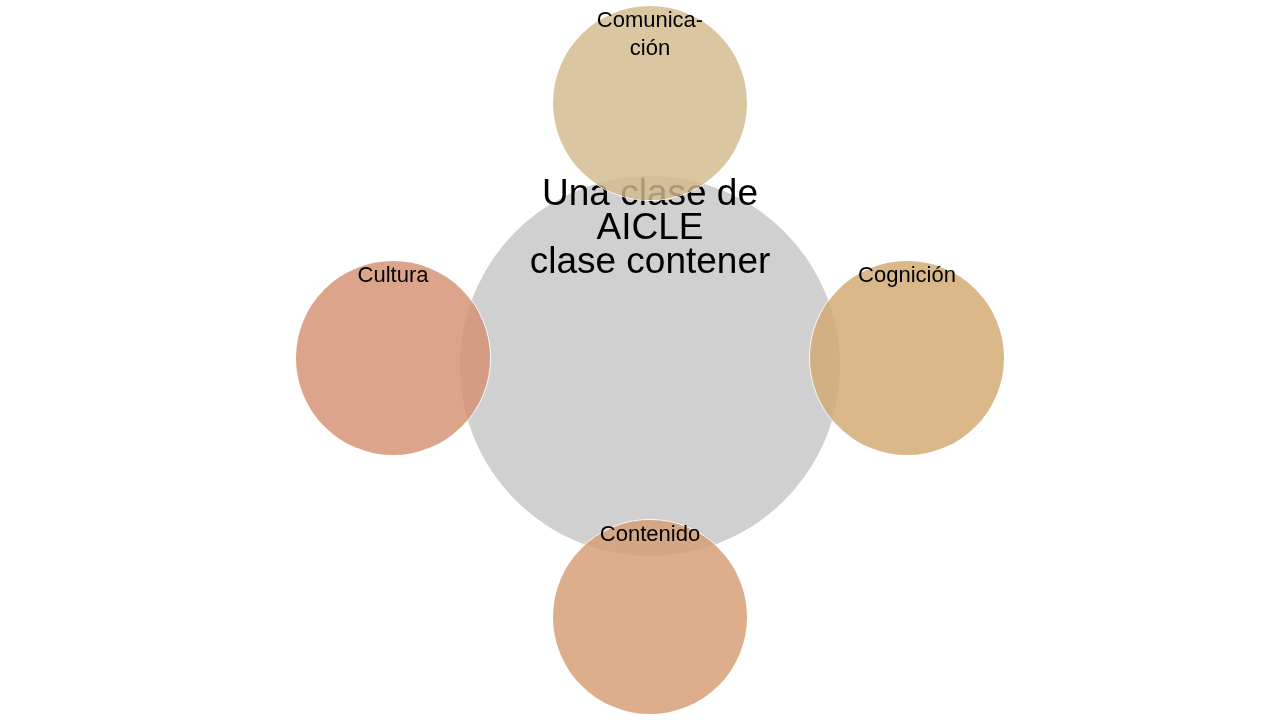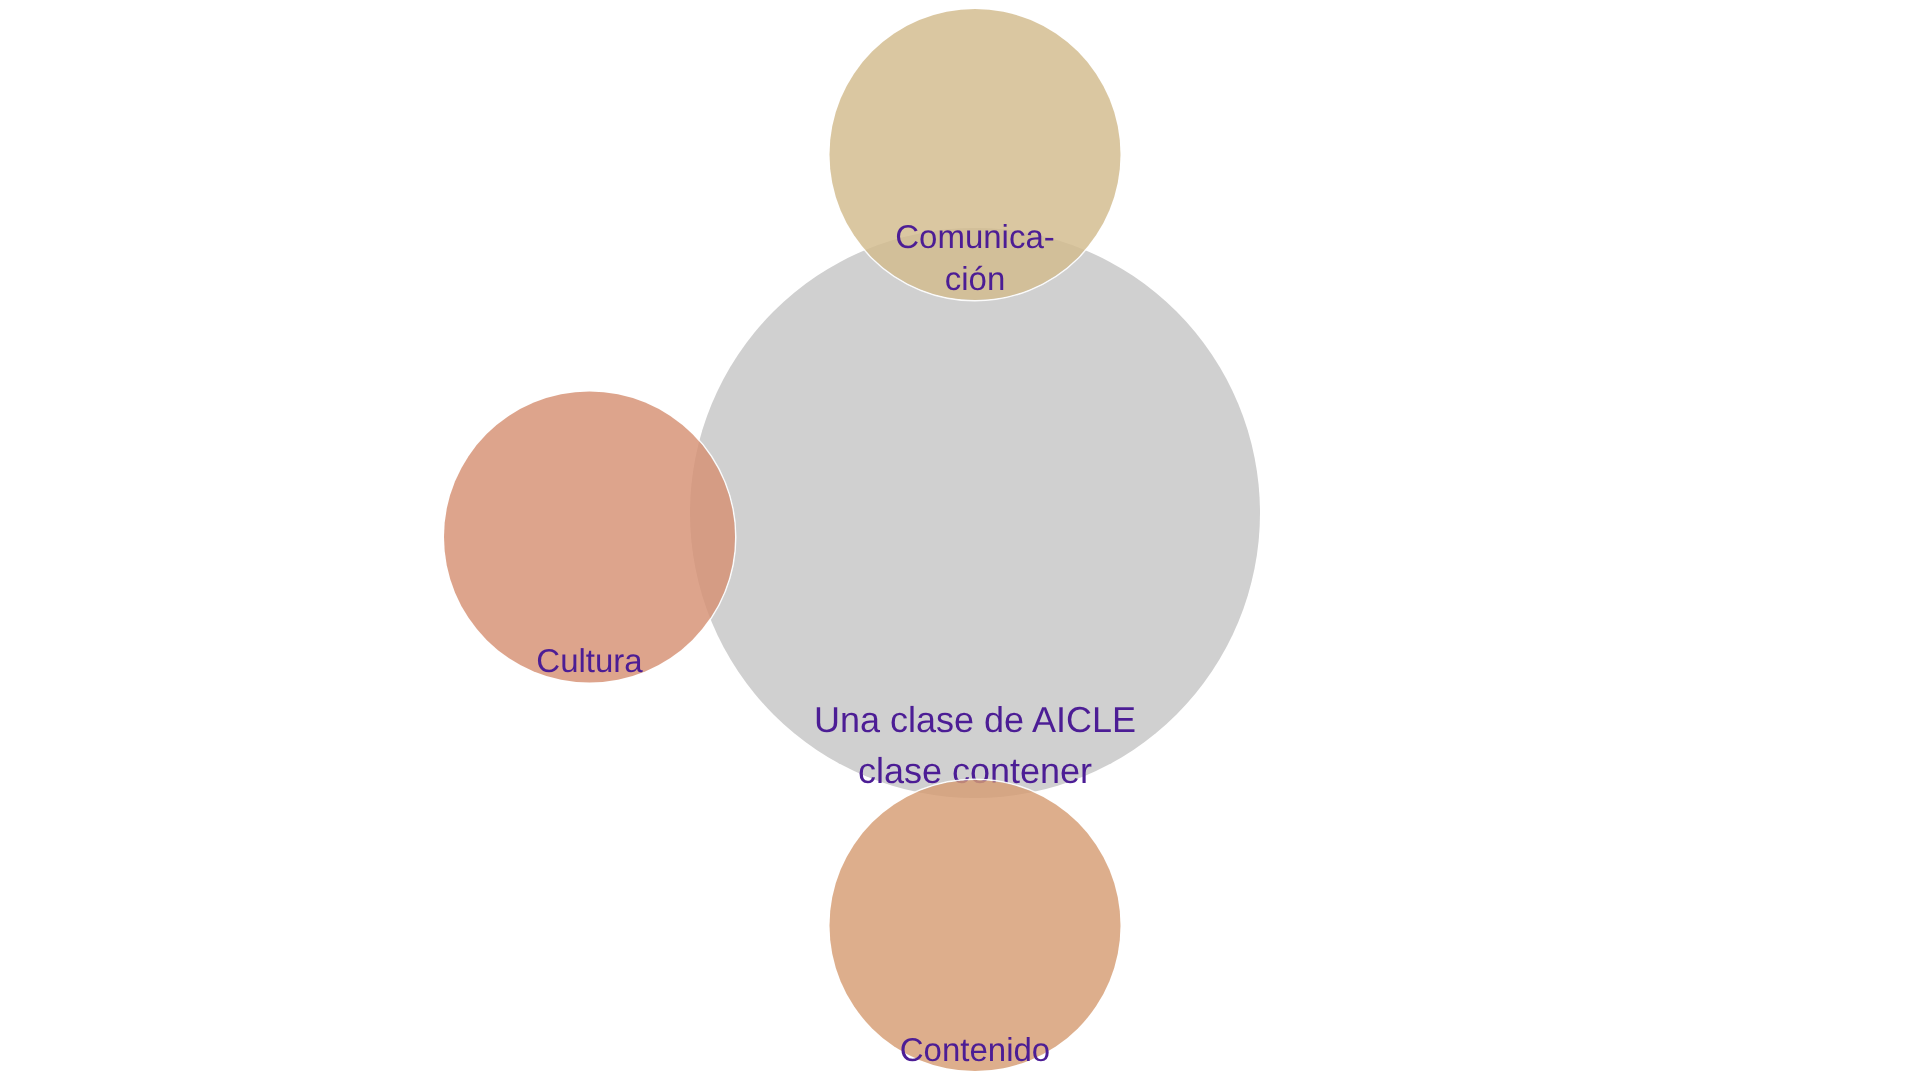--- a/index.html
+++ b/index.html
@@ -4,28 +4,28 @@
   <style>
     html, body { margin: 0; padding: 0; }
     body {
       width: 1280px; height: 720px; background: #ffffff;
       position: relative; overflow: hidden;
       font-family: "Liberation Sans", "DejaVu Sans", sans-serif;
     }
     .stage { position: absolute; left: 0; top: 0; width: 1280px; height: 720px; }
     .circle {
       position: absolute; border-radius: 50%;
-      display: flex; align-items: flex-end; justify-content: center;
-      text-align: center; color: #4c1d95;
+      display: flex; align-items: flex-start; justify-content: center;
+      text-align: center; color: #000000;
       box-sizing: border-box;
     }
     .center-circle {
-      left: 460px; top: 152px; width: 380px; height: 380px;
+      left: 460px; top: 176px; width: 380px; height: 380px;
       background: #d0d0d0;
-      font-size: 24px; line-height: 34px;
+      font-size: 37px; line-height: 34px;
       z-index: 1;
     }
     .outer {
       width: 196px; height: 196px;
       border: 1.5px solid rgba(255,255,255,0.9);
       font-size: 22px; line-height: 28px;
       z-index: 2;
     }
     .outer .fill {
       position: absolute; inset: 0; border-radius: 50%;
@@ -52,20 +52,26 @@
   </div>
 
   <div class="circle outer c-top">
     <div class="fill" style="background:#d2bb8c;"></div>
     <div class="label">
       <span class="line">Comunica-</span>
       <span class="line">ción</span>
     </div>
   </div>
 
+  <div class="circle outer c-right">
+    <div class="fill" style="background:#d2a870;"></div>
+    <div class="label">
+      <span class="line">Cognición</span>
+    </div>
+  </div>
 
   <div class="circle outer c-left">
     <div class="fill" style="background:#d69073;"></div>
     <div class="label">
       <span class="line">Cultura</span>
     </div>
   </div>
 
   <div class="circle outer c-bottom">
     <div class="fill" style="background:#d59c73;"></div>

